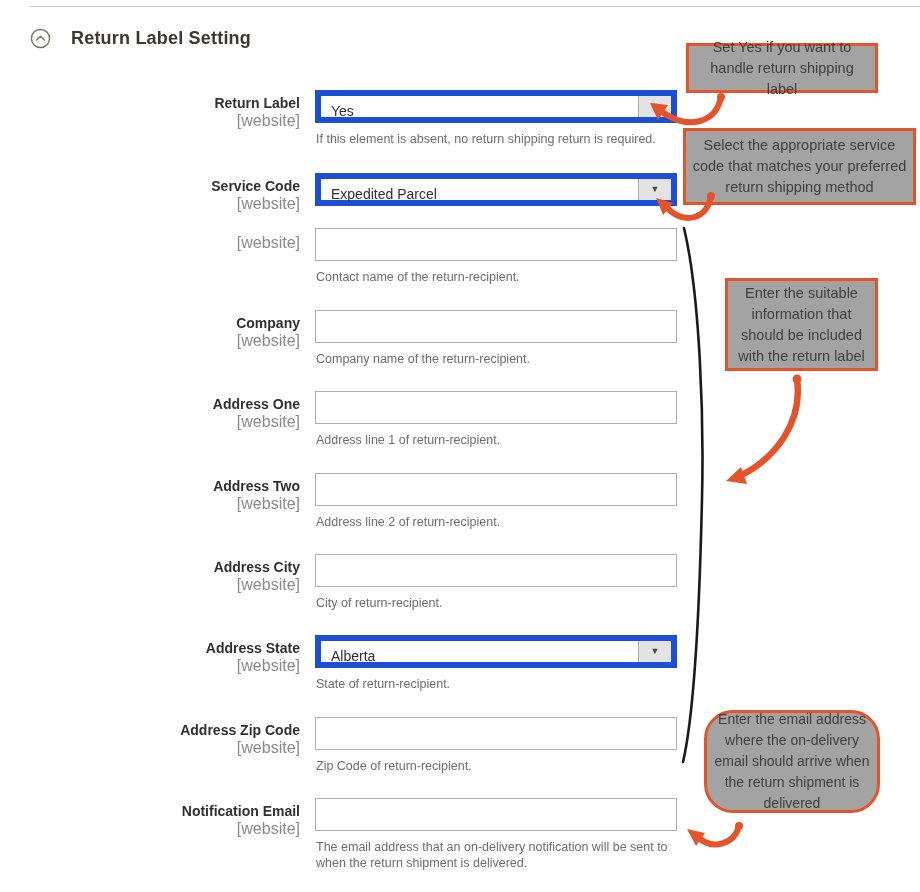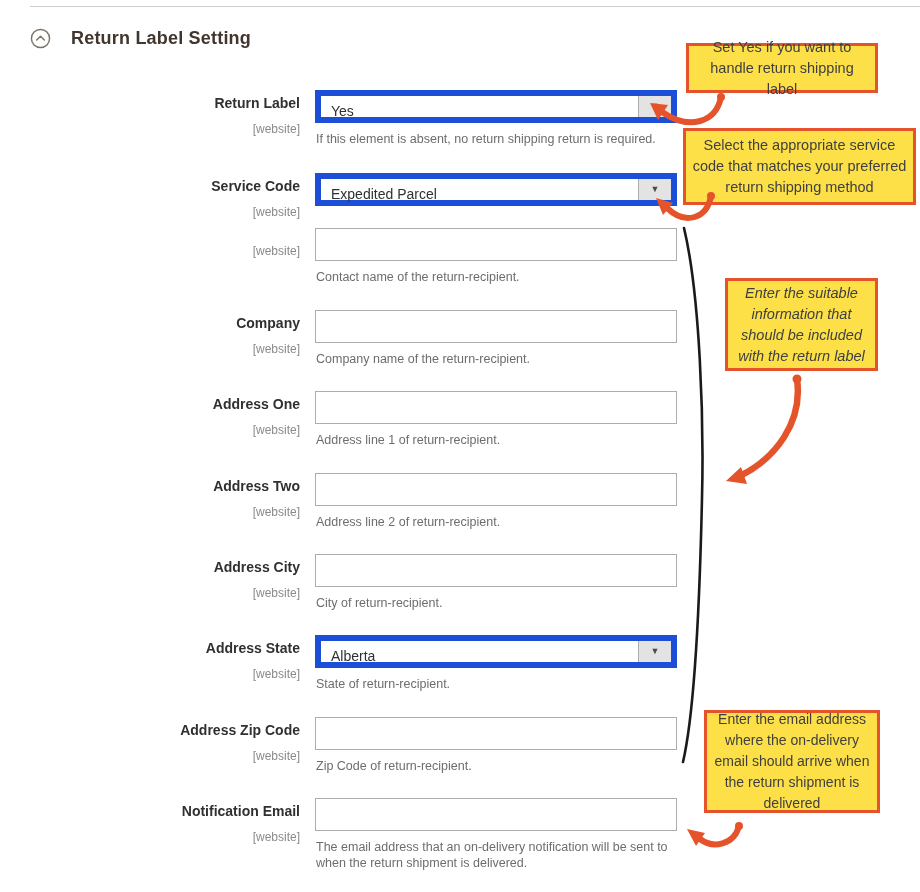--- a/index.html
+++ b/index.html
@@ -9,39 +9,39 @@
   
   .divider{position:absolute;left:30px;top:6px;width:890px;height:1px;background:#cccccc;}
   .section-header{position:absolute;left:30px;top:28px;display:flex;align-items:center;gap:20px;}
   .collapse-icon{width:21px;height:21px;display:block;}
   .section-title{font-size:18px;font-weight:700;color:#41362f;letter-spacing:.2px;}
 
   
   .row{position:absolute;left:0;width:690px;height:80px;}
   .lbl{position:absolute;left:0;top:5px;width:300px;text-align:right;}
   .lbl-main{font-size:14px;font-weight:700;color:#303030;line-height:16px;padding-left:12px;}
-  .lbl-scope{font-size:12px;color:#8a8a8a;line-height:15px;margin-top:11px;}
+  .lbl-scope{font-size:16px;color:#8a8a8a;line-height:15px;margin-top:2px;}
   .field{position:absolute;left:315px;top:0;width:362px;height:33px;box-sizing:border-box;}
   input.field{border:1px solid #adadad;background:#fff;padding:0 10px;font-size:14px;
               color:#303030;font-family:"Liberation Sans","DejaVu Sans",sans-serif;outline:none;}
   .select{border:6px solid #1d4ed8;background:#fff;cursor:pointer;}
   .select-value{position:absolute;left:10px;top:0;line-height:31px;font-size:14px;color:#303030;}
   .select-btn{position:absolute;right:0;top:0;width:33px;height:100%;background:#e3e3e3;
               border-left:1px solid #adadad;display:flex;align-items:center;justify-content:center;box-sizing:border-box;}
   .caret{font-size:9px;color:#514943;line-height:1;}
   .hint{position:absolute;left:316px;top:41px;width:368px;font-size:12.5px;color:#6d6d6d;line-height:16px;}
 
   
-  .callout{position:absolute;box-sizing:border-box;border:3px solid #e4532a;background:#fde047;
+  .callout{position:absolute;box-sizing:border-box;border:3px solid #e4532a;background:#a3a3a3;
            color:#3f3f3f;font-size:14.5px;line-height:21px;text-align:center;
            display:flex;align-items:center;justify-content:flex-end;padding:3px 5px;z-index:5;}
   #callout-1{left:686px;top:43px;width:192px;height:50px;}
   #callout-2{left:683px;top:128px;width:233px;height:77px;}
-  #callout-3{left:725px;top:278px;width:153px;height:93px;font-style:italic;}
-  #callout-4{left:704px;top:710px;width:176px;height:103px;font-size:14px;}
+  #callout-3{left:725px;top:278px;width:153px;height:93px;}
+  #callout-4{left:704px;top:710px;width:176px;height:103px;font-size:14px;border-radius:29px;}
 
   
   #overlay{position:absolute;left:0;top:0;width:920px;height:892px;z-index:6;pointer-events:none;}
 </style>
 </head>
 <body>
 
 <div class="divider"></div>
 
 <div class="section-header">

